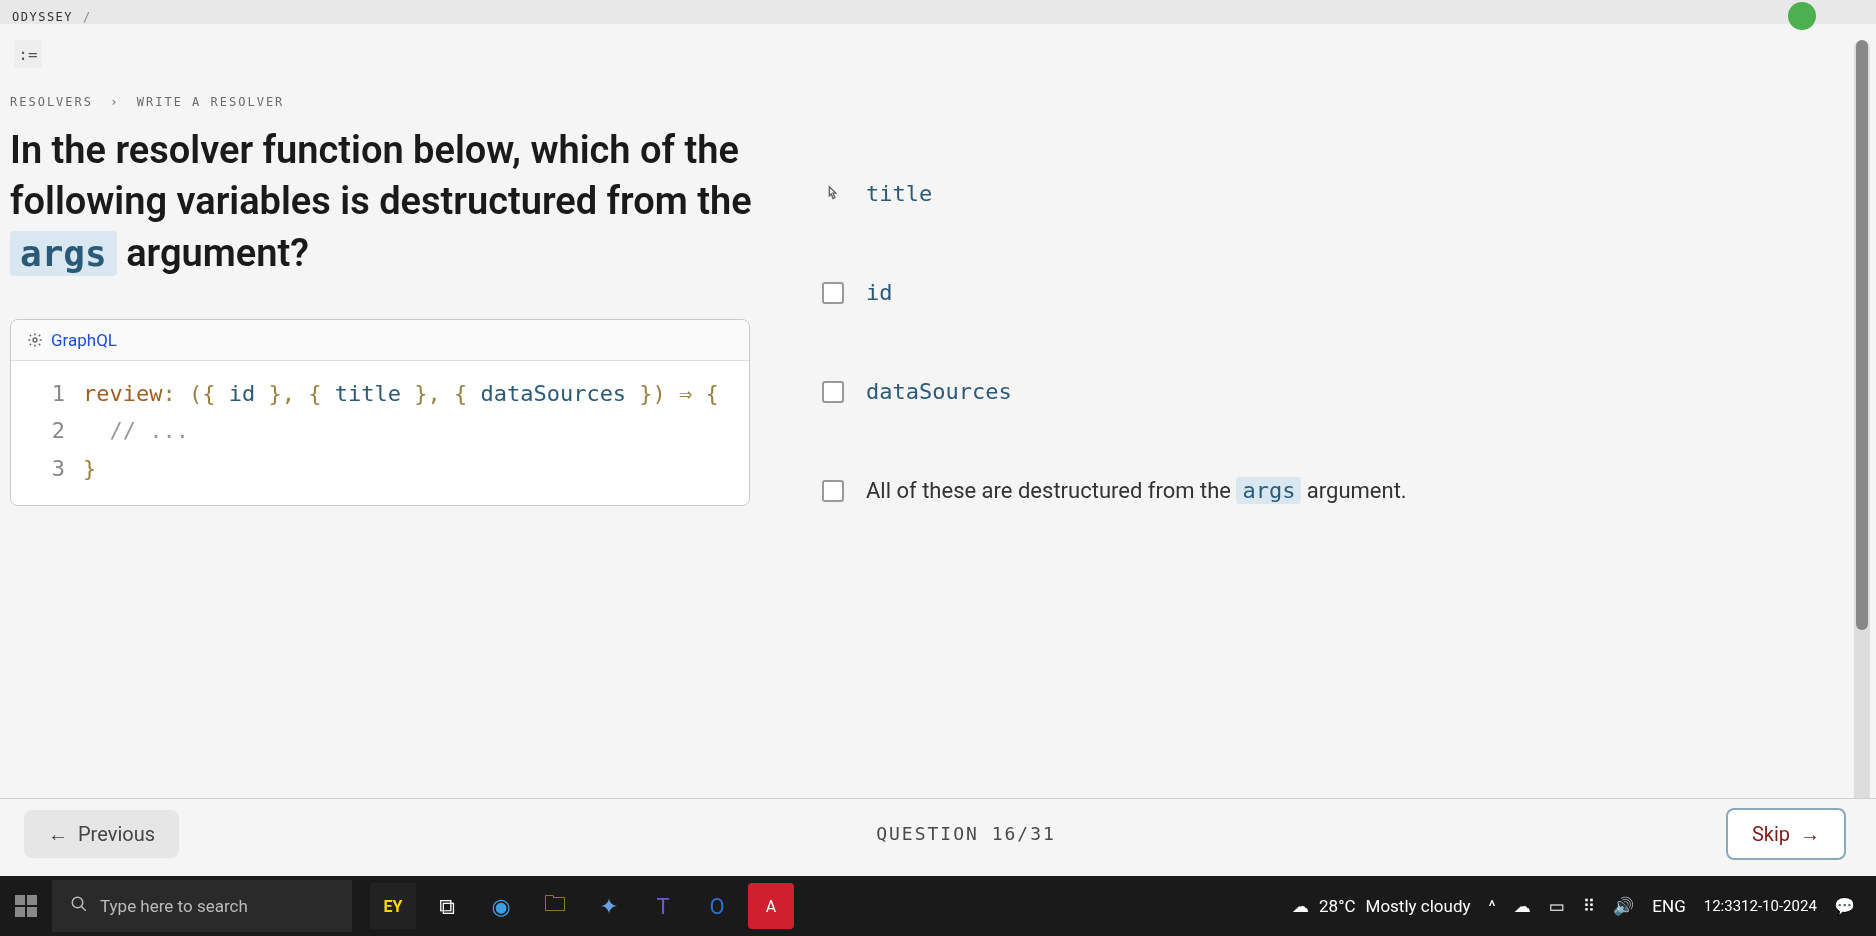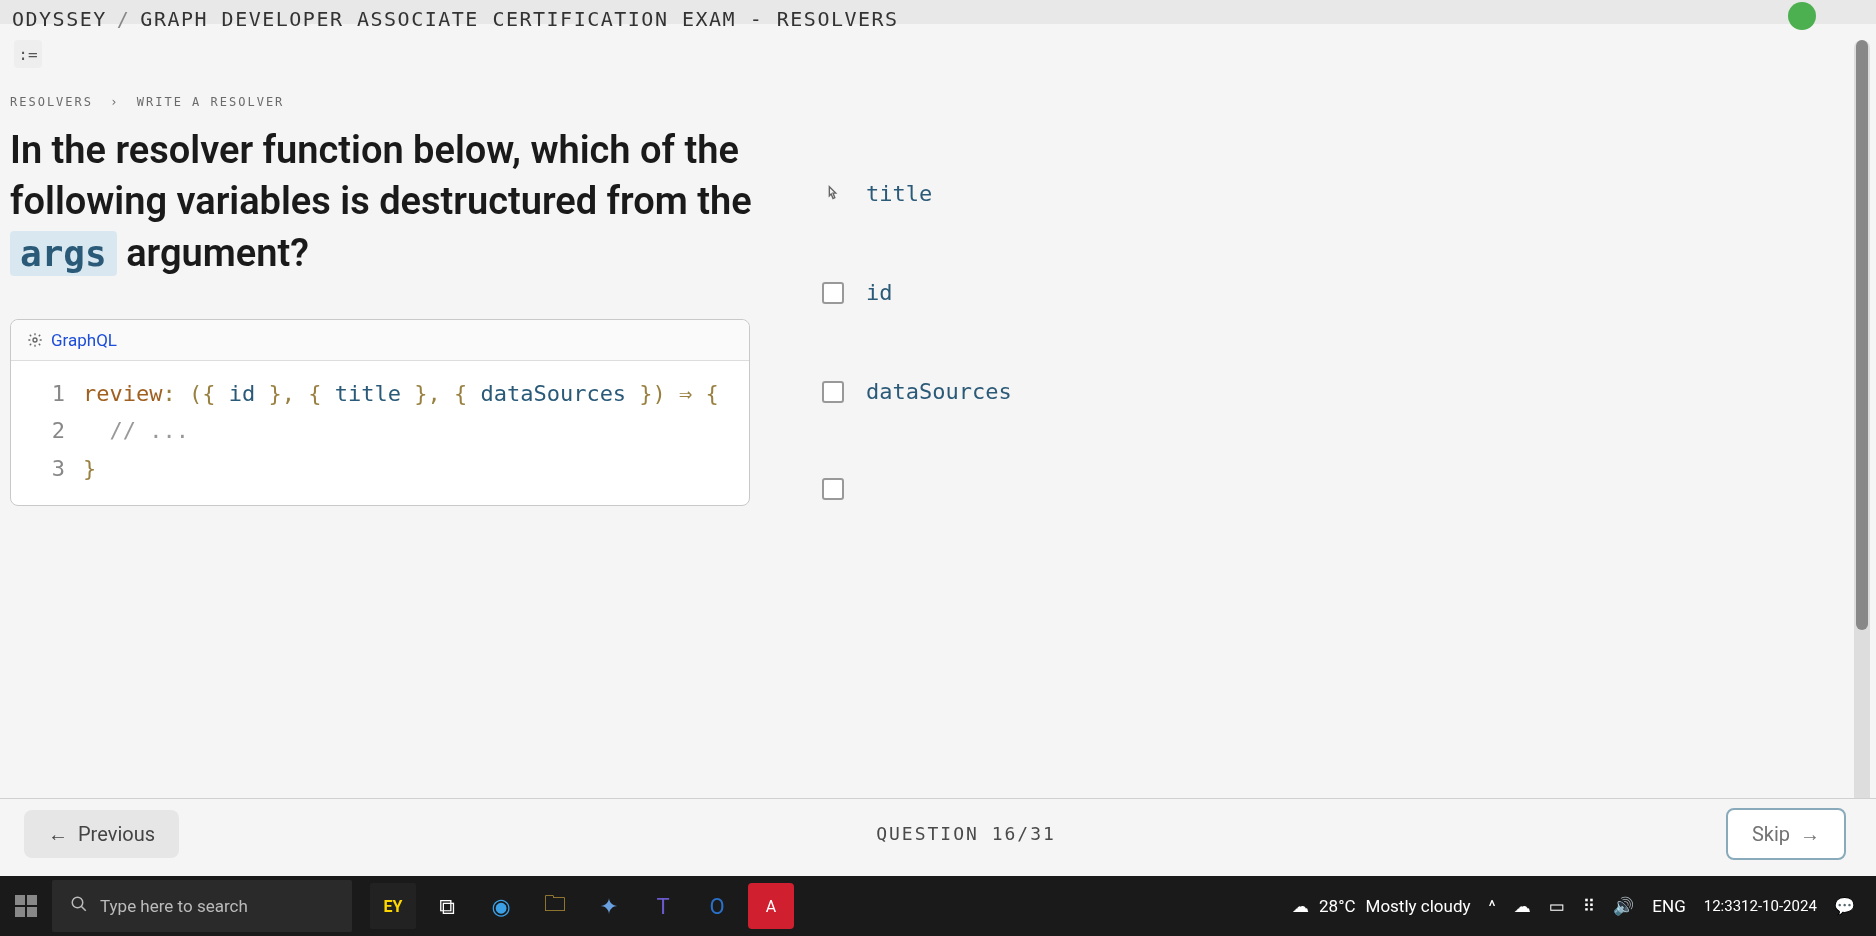--- a/index.html
+++ b/index.html
@@ -1,17 +1,17 @@
 <!DOCTYPE html>
 <html><head>
 <meta charset="utf-8">
 <style>
 * { margin:0; padding:0; box-sizing:border-box; }
 body { font-family:-apple-system,BlinkMacSystemFont,"Segoe UI",Roboto,sans-serif; background:#f5f5f5; width:1876px; height:936px; overflow:hidden; position:relative; }
-.header-strip { position:absolute; top:0; left:0; right:0; height:24px; background:#e8e8e8; display:flex; align-items:flex-start; padding:7px 12px; font-family:ui-monospace,Menlo,Consolas,monospace; font-size:20px; letter-spacing:1.5px; color:#333; }
+.header-strip { position:absolute; top:0; left:0; right:0; height:24px; background:#e8e8e8; display:flex; align-items:flex-end; padding:0 12px; font-family:ui-monospace,Menlo,Consolas,monospace; font-size:12px; letter-spacing:1.5px; color:#333; }
 .header-strip .slash { margin:0 10px; color:#888; }
 .avatar { position:absolute; top:2px; right:60px; width:28px; height:28px; border-radius:50%; background:#4caf50; }
 .menu-btn { position:absolute; top:40px; left:14px; width:28px; height:28px; background:#eee; border-radius:4px; display:flex; align-items:center; justify-content:center; font-family:ui-monospace,monospace; color:#555; }
 .content { position:absolute; top:95px; left:10px; right:24px; bottom:100px; overflow-y:auto; padding:0 6px 0 0; }
 .breadcrumb { font-family:ui-monospace,Menlo,Consolas,monospace; font-size:12px; letter-spacing:2px; color:#6b6b6b; margin-bottom:16px; }
 .breadcrumb .sep { margin:0 8px; }
 .layout { display:flex; gap:44px; }
 .left-col { flex:0 0 760px; }
 .right-col { flex:1; padding-top:40px; }
 .question { font-size:38px; font-weight:600; color:#1a1a1a; line-height:1.35; margin-bottom:40px; }
@@ -31,41 +31,40 @@
 .chk { width:22px; height:22px; border:2px solid #999; border-radius:3px; flex-shrink:0; background:#fff; }
 .opt-code { font-family:ui-monospace,Menlo,Consolas,monospace; color:#2a5a78; font-size:22px; }
 .opt-text { font-size:22px; color:#333; }
 .opt-text .code-inline2 { font-family:ui-monospace,Menlo,Consolas,monospace; background:#d9e8f0; color:#2a5a78; padding:1px 6px; border-radius:3px; }
 .cursor-icon { width:22px; height:22px; display:inline-flex; align-items:center; justify-content:center; position:relative; }
 .cursor-icon svg { width:22px; height:22px; }
 .footer-bar { position:absolute; left:0; right:0; bottom:68px; height:70px; display:flex; align-items:center; justify-content:space-between; padding:0 30px 0 24px; border-top:1px solid #d0d0d0; background:#f5f5f5; }
 .q-label { position:absolute; left:50%; transform:translateX(-50%); font-family:ui-monospace,Menlo,Consolas,monospace; letter-spacing:2px; color:#4a4a4a; font-size:18px;margin-left:28px; }
 .btn { display:inline-flex; align-items:center; gap:10px; padding:12px 24px; border-radius:8px; font-size:20px; cursor:pointer; }
 .btn-prev { background:#e6e6e6; color:#444; }
-.btn-skip { border:2px solid #8ab; color:#737373; background:#fff; }
+.btn-skip { border:2px solid #8ab; color:#7f1d1d; background:#fff; }
 .taskbar { position:absolute; left:0; right:0; bottom:0; height:60px; background:#1a1a1a; display:flex; align-items:center; color:#fff; font-size:17px; }
 .taskbar .start { width:52px; height:100%; display:flex; align-items:center; justify-content:center; }
 .win-logo { width:22px; height:22px; display:grid; grid-template:repeat(2,1fr)/repeat(2,1fr); gap:2px; }
 .win-logo span { background:#888; }
 .taskbar .search { display:flex; align-items:center; gap:12px; height:52px; background:#2a2a2a; border-radius:2px; padding:0 18px; margin-right:14px; min-width:300px; color:#bbb; }
 .taskbar .ico { width:46px; height:46px; margin:16px 4px; border-radius:4px; display:flex; align-items:center; justify-content:center; font-size:22px; }
 .taskbar .ey { background:#222; color:#ffd700; font-weight:bold; font-size:16px; padding:4px 8px; border-radius:2px; }
 .tray { margin-left:auto; display:flex; align-items:center; gap:18px; padding-right:20px; }
 .weather { display:flex; align-items:center; gap:10px; }
 .clock { display:flex; flex-direction:row; align-items:center; font-size:15px; line-height:1.2; }
 .scrollbar-fake { position:absolute; top:40px; right:6px; bottom:110px; width:16px; background:#ddd; border-radius:8px; }
 .scrollbar-thumb { position:absolute; top:0; left:2px; right:2px; height:75%; background:#888; border-radius:6px; }
 </style>
 </head>
 <body>
 
 <div class="header-strip">
   <span>ODYSSEY</span>
   <span class="slash">/</span>
-  <span>GRAPH DEVELOPER ASSOCIATE CERTIFICATION EXAM - RESOLVERS</span>
 </div>
 <div class="avatar"></div>
 
 <div class="menu-btn">:=</div>
 
 <div class="scrollbar-fake">
   <div class="scrollbar-thumb"></div>
 </div>
 
 <div class="content">
@@ -120,20 +119,23 @@
       <div class="option">
         <span class="chk"></span>
         <span class="opt-code">id</span>
       </div>
       <div class="option">
         <span class="chk"></span>
         <span class="opt-code">dataSources</span>
       </div>
       <div class="option">
         <span class="chk"></span>
+        <span class="opt-text">
+          <span>All of these are destructured from the </span><span class="code-inline2">args</span><span> argument.</span>
+        </span>
       </div>
     </div>
   </div>
 </div>
 
 <div class="footer-bar">
   <div class="btn btn-prev">
     <span>←</span>
     <span>Previous</span>
   </div>

